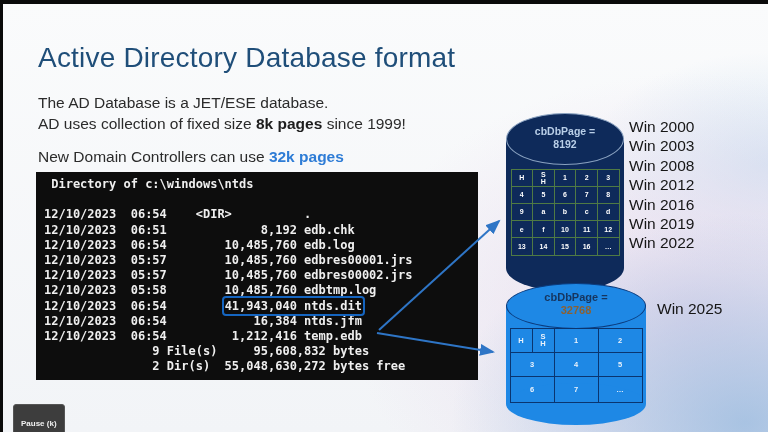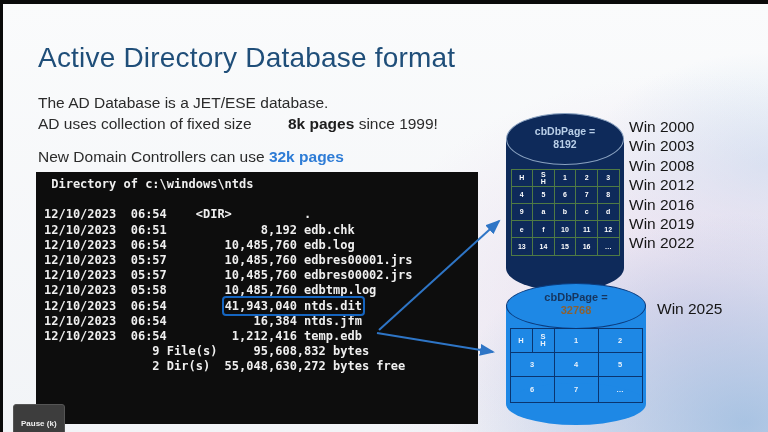--- a/index.html
+++ b/index.html
@@ -10,26 +10,26 @@
       radial-gradient(ellipse 420px 300px at 97% 98%, rgba(140,180,220,0.70), rgba(140,180,220,0) 70%),
       radial-gradient(ellipse 520px 380px at 90% 74%, rgba(226,206,232,0.65), rgba(226,206,232,0) 65%),
       radial-gradient(ellipse 260px 160px at 100% 38%, rgba(190,215,238,0.55), rgba(190,215,238,0) 70%),
       linear-gradient(180deg,#fafbfc,#f2f4f7);
   }
   .letterbox-top{position:absolute;left:0;top:0;width:768px;height:4px;background:#0a0a0a;}
   .letterbox-left{position:absolute;left:0;top:0;width:3px;height:432px;background:#0a0a0a;}
 
   .title{position:absolute;left:38px;top:42px;font-size:28px;font-weight:500;color:#1f4e79;letter-spacing:.2px;}
   .intro{position:absolute;left:38px;top:92px;font-size:15.5px;line-height:21px;color:#2b2b2b;}
-  .intro b{font-weight:700;color:#1d1d1d;margin-left:32px;}
+  .intro b{font-weight:700;color:#1d1d1d;}
   .controllers{position:absolute;left:38px;top:148px;font-size:15.5px;color:#2b2b2b;}
   .controllers .emph{color:#2e7cd6;font-weight:700;}
 
   .terminal{
-    position:absolute;left:36px;top:172px;width:442px;height:252px;
+    position:absolute;left:36px;top:172px;width:442px;height:208px;
     background:#0d0d0d;box-sizing:border-box;padding:5px 0 0 8px;
     font-family:"DejaVu Sans Mono",monospace;font-size:12px;font-weight:700;
     color:#efefef;line-height:15.2px;
   }
   .tline{white-space:pre;}
   .hlbox{outline:2px solid #1565c0;outline-offset:1px;border-radius:1px;}
 
   
   .cyl1{position:absolute;left:506px;top:113px;width:118px;height:178px;}
   .cyl1 .cap-top{position:absolute;left:0;top:0;width:116px;height:50px;border-radius:50%;

